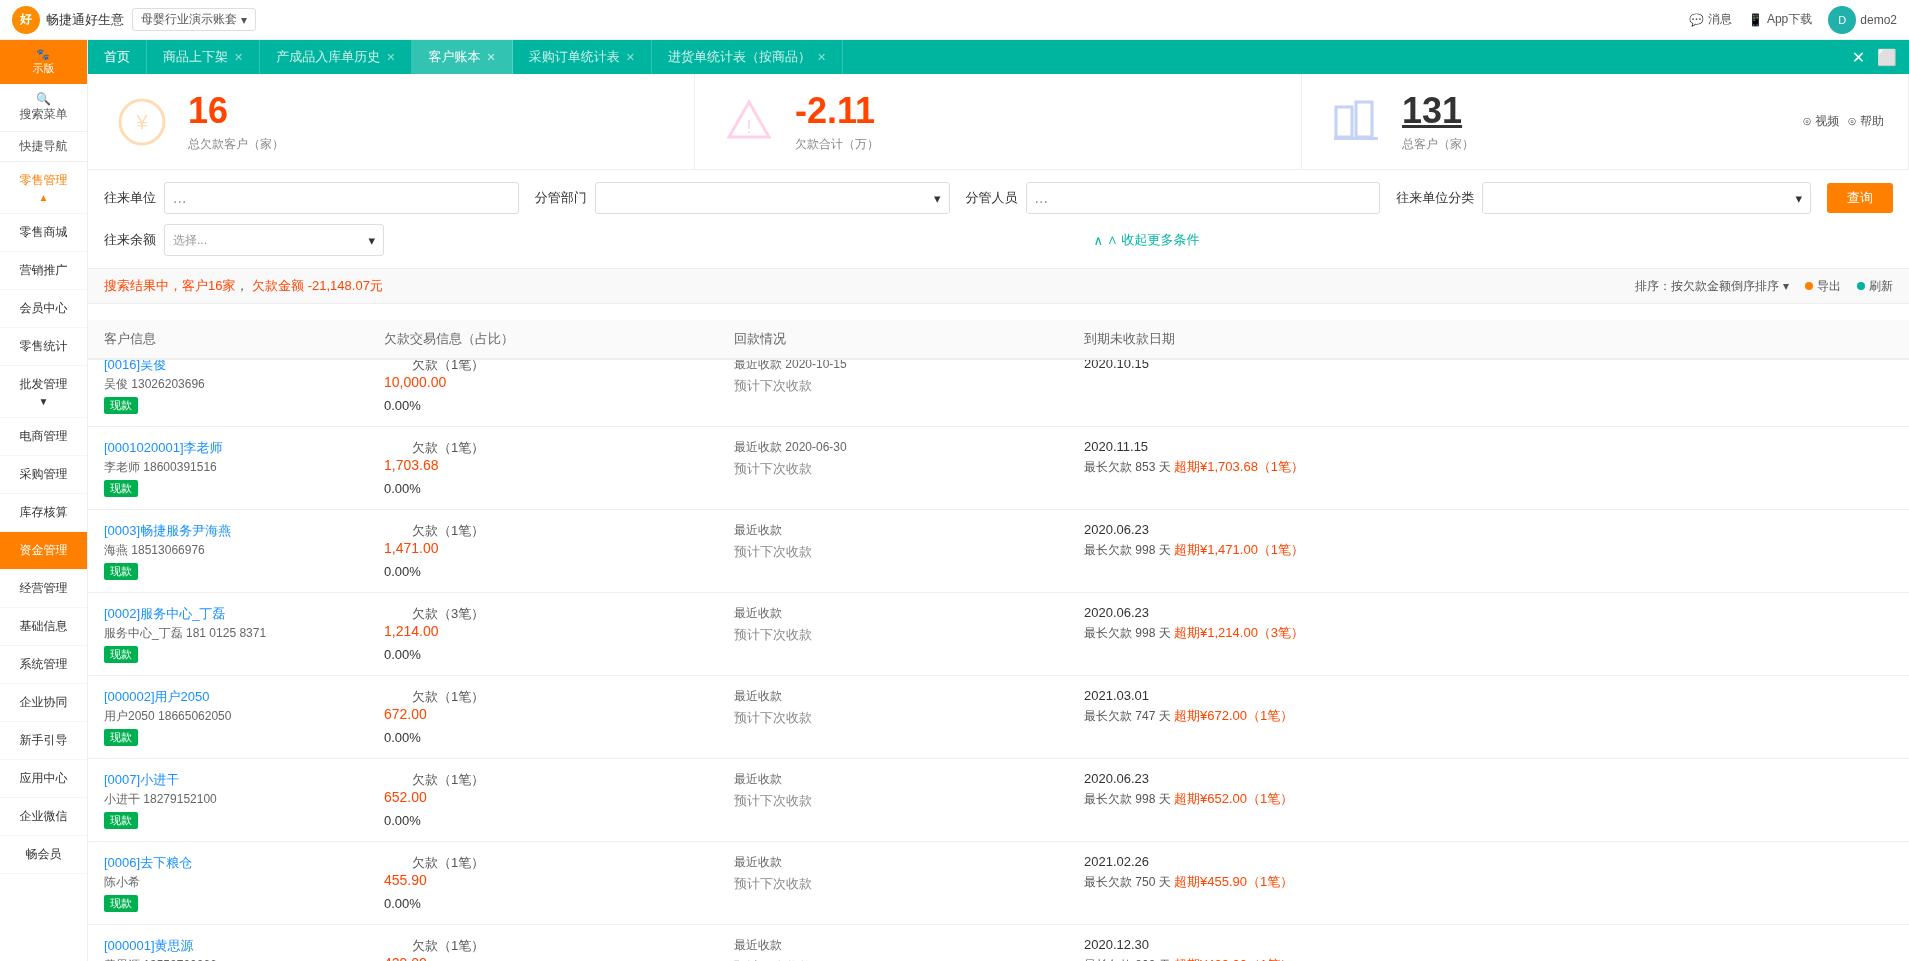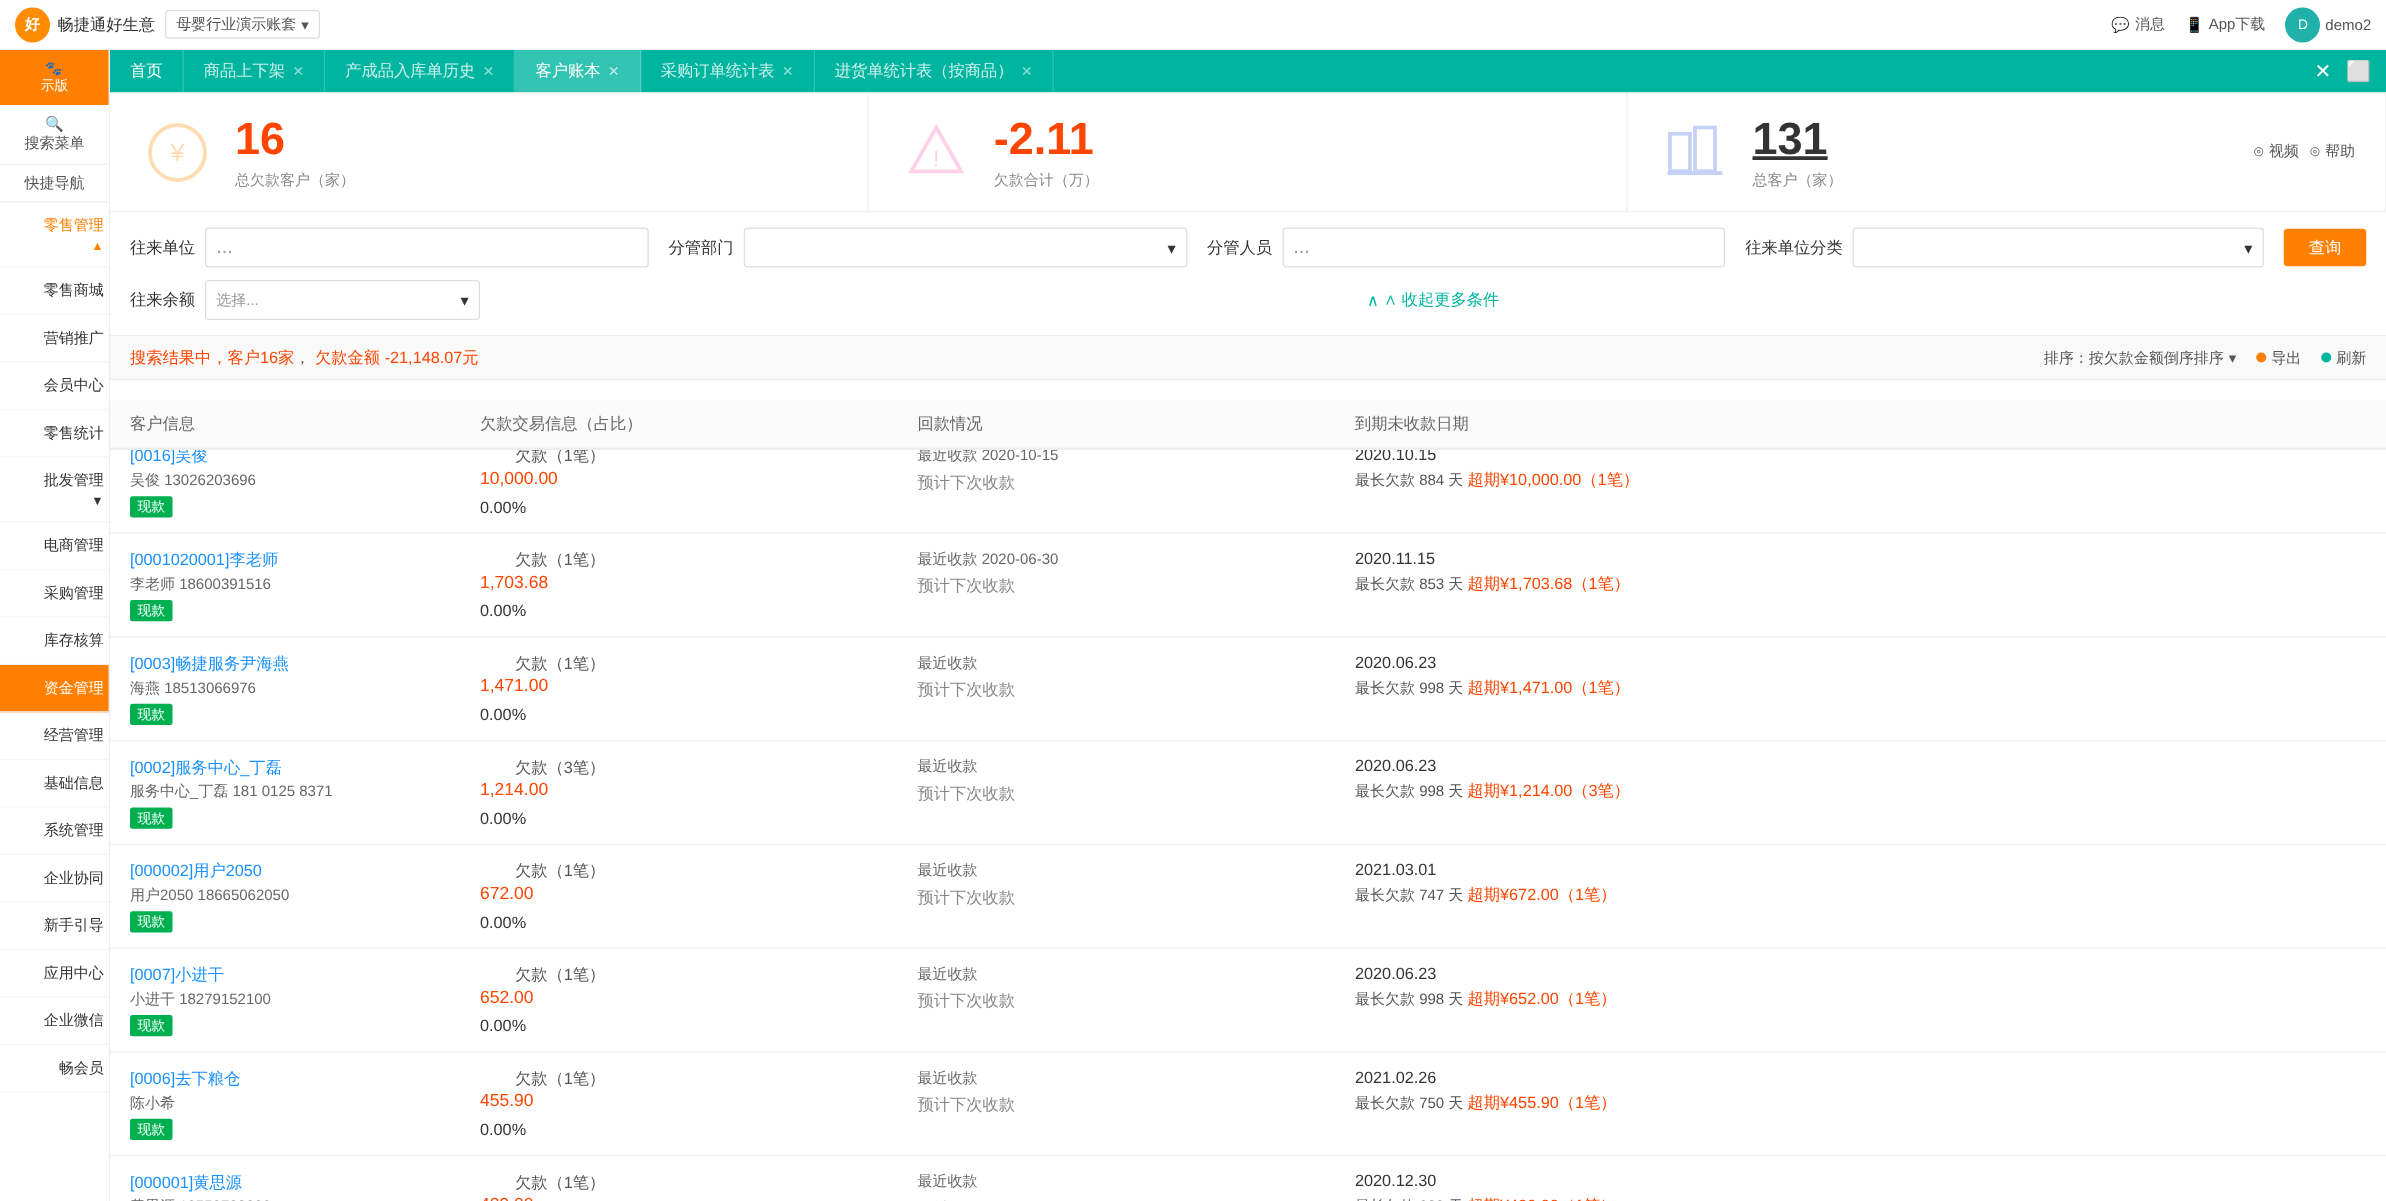--- a/index.html
+++ b/index.html
@@ -17,21 +17,21 @@
     .avatar { width: 28px; height: 28px; background: #20b2aa; border-radius: 50%; display: flex; align-items: center; justify-content: center; color: #fff; font-size: 11px; }
 
     
     .main-layout { display: flex; flex: 1; overflow: hidden; }
 
     
     .sidebar { width: 88px; background: #fff; border-right: 1px solid #eee; display: flex; flex-direction: column; overflow-y: auto; flex-shrink: 0; }
     .sidebar-logo { background: #ff7f00; padding: 8px; text-align: center; color: #fff; font-size: 11px; cursor: pointer; }
     .sidebar-search { padding: 8px 4px; text-align: center; font-size: 12px; color: #555; cursor: pointer; border-bottom: 1px solid #f0f0f0; }
     .sidebar-quick-nav { padding: 6px 4px; text-align: center; font-size: 12px; color: #555; cursor: pointer; border-bottom: 1px solid #f0f0f0; }
-    .sidebar-item { padding: 10px 4px; text-align: center; font-size: 12px; color: #333; cursor: pointer; display: flex; flex-direction: column; align-items: flex-end; gap: 3px; border-bottom: 1px solid #f5f5f5; }
+    .sidebar-item { padding: 10px 4px; text-align: center; font-size: 12px; color: #333; cursor: pointer; display: flex; flex-direction: column; align-items: center; gap: 3px; border-bottom: 1px solid #f5f5f5; }
     .sidebar-item.active { background: #ff7f00; color: #fff; }
     .sidebar-item.active-sub { color: #ff7f00; }
     .sidebar-arrow { font-size: 10px; }
 
     
     .content-area { flex: 1; display: flex; flex-direction: column; overflow: hidden; }
 
     
     .tabs { background: #00b5a0; display: flex; align-items: center; flex-shrink: 0; }
     .tab { display: flex; align-items: center; gap: 6px; padding: 8px 16px; font-size: 13px; color: rgba(255,255,255,0.8); cursor: pointer; border-right: 1px solid rgba(255,255,255,0.2); white-space: nowrap; }
@@ -371,21 +371,20 @@
       <div class="debt-info">欠款（1笔）</div>
       <div class="debt-amount">10,000.00</div>
       <div class="debt-percent">0.00%</div>
     </div>
     <div>
       <div class="collection-info">最近收款   2020-10-15</div>
       <div class="collection-next">预计下次收款</div>
     </div>
     <div>
       <div class="overdue-date">2020.10.15</div>
-      <div style="font-size:12px;color:#555;margin-top:4px;">最长欠款 884 天 <span class="overdue-link">超期¥10,000.00（1笔）</span></div>
     </div>
   </div>
             <div class="table-row">
     <div>
       <div class="customer-name">[0001020001]李老师</div>
       <div class="customer-phone">李老师 18600391516</div>
       <div class="customer-tag">现款</div>
     </div>
     <div>
       <div class="debt-info">欠款（1笔）</div>

